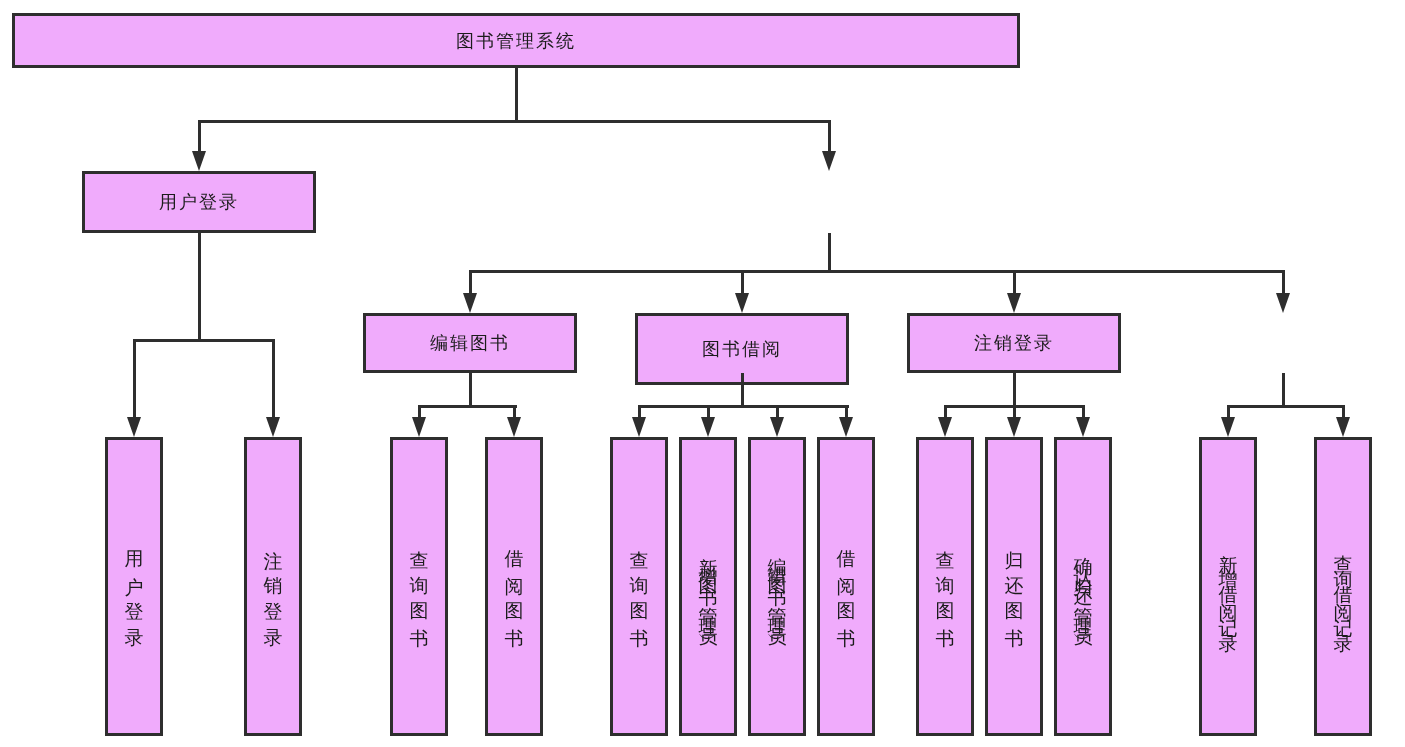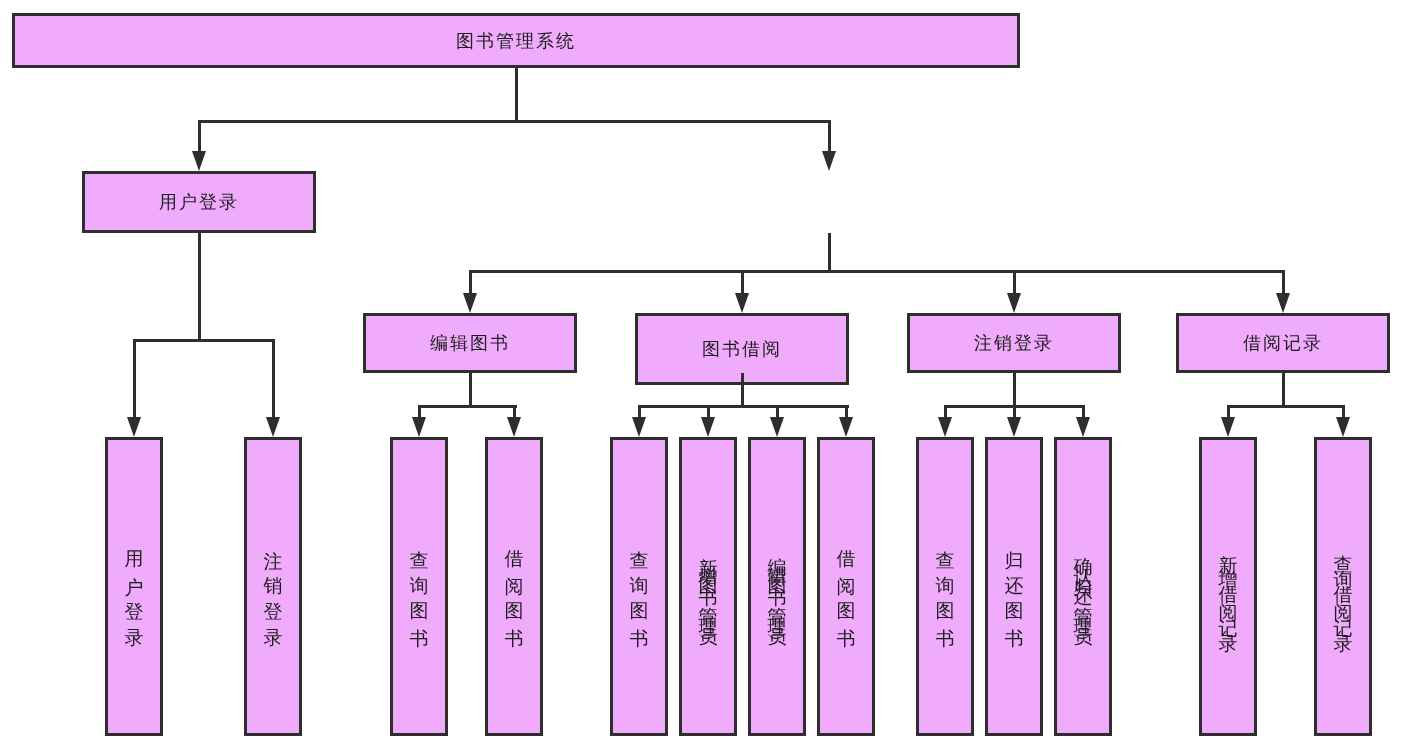--- a/index.html
+++ b/index.html
@@ -62,21 +62,20 @@
   <div class="vline" style="left:741px;top:270px;height:26px"></div>
   <div class="arrow" style="left:735px;top:293px"></div>
   <div class="vline" style="left:1013px;top:270px;height:26px"></div>
   <div class="arrow" style="left:1007px;top:293px"></div>
   <div class="vline" style="left:1282px;top:270px;height:26px"></div>
   <div class="arrow" style="left:1276px;top:293px"></div>
 
   <div class="box" style="left:363px;top:313px;width:214px;height:60px">编辑图书</div>
   <div class="box" style="left:635px;top:313px;width:214px;height:72px">图书借阅</div>
   <div class="box" style="left:907px;top:313px;width:214px;height:60px">注销登录</div>
-  <div class="box" style="left:1176px;top:313px;width:214px;height:60px">借阅记录</div>
 
   <div class="vline" style="left:469px;top:373px;height:32px"></div>
   <div class="hline" style="left:418px;top:405px;width:99px"></div>
   <div class="vline" style="left:418px;top:405px;height:15px"></div>
   <div class="arrow" style="left:412px;top:417px"></div>
   <div class="vline" style="left:513px;top:405px;height:15px"></div>
   <div class="arrow" style="left:507px;top:417px"></div>
 
   <div class="vline" style="left:741px;top:373px;height:32px"></div>
   <div class="hline" style="left:638px;top:405px;width:211px"></div>

